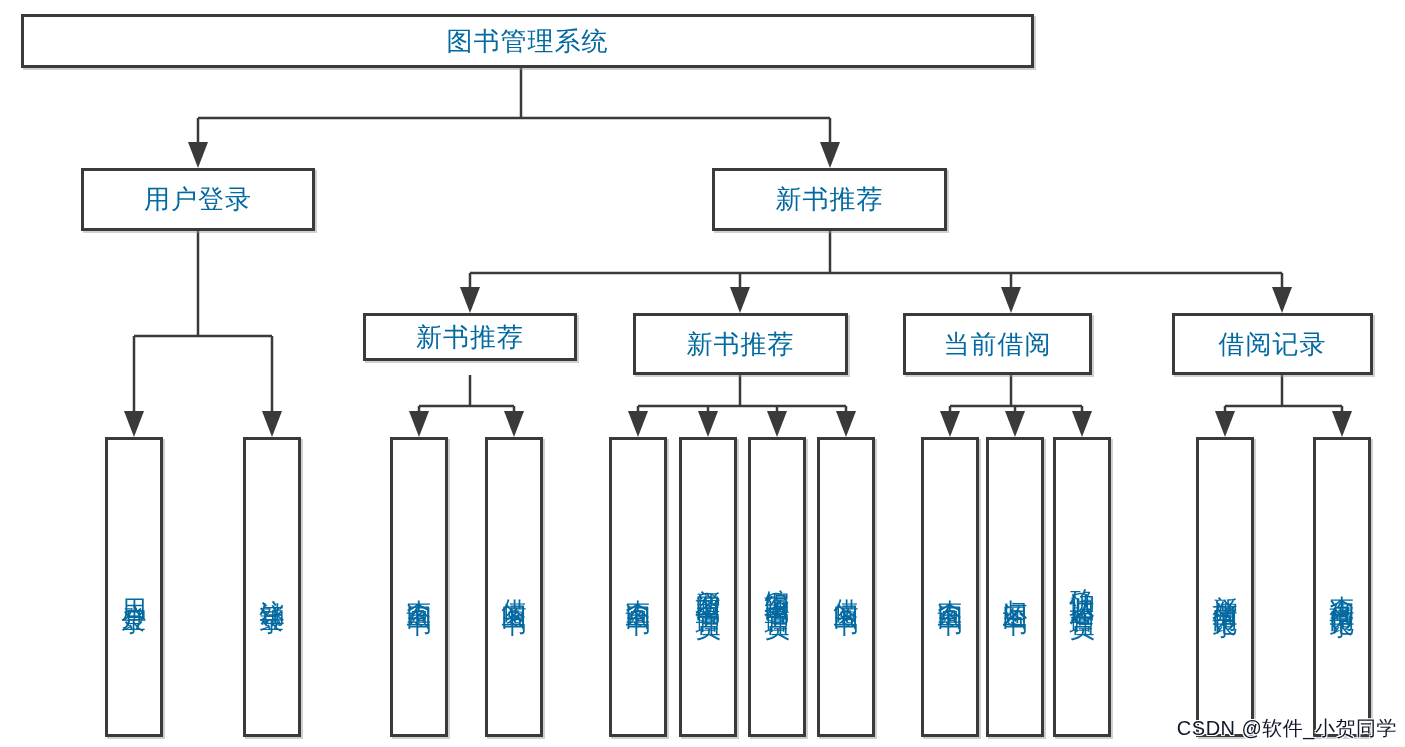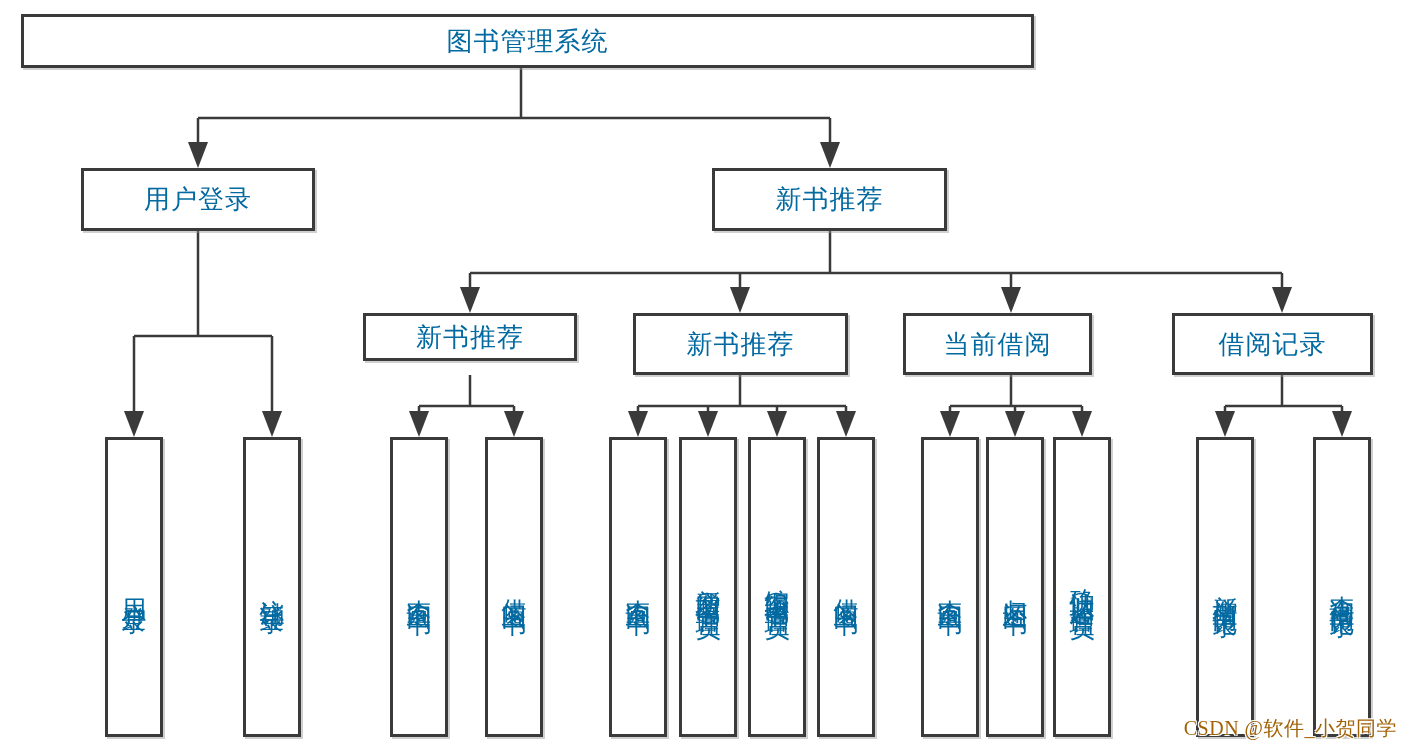--- a/index.html
+++ b/index.html
@@ -42,23 +42,22 @@
   .n-current-borrow{left:903px;top:313px;width:189px;height:62px;font-family:Liberation Mono, monospace;}
   .n-borrow-records{left:1172px;top:313px;width:201px;height:62px;}
   .leaf{top:437px;width:58px;height:300px;}
   .lf-1{left:105px;} .lf-2{left:243px;}
   .lf-3{left:390px;} .lf-4{left:485px;}
   .lf-5{left:609px;} .lf-6{left:679px;} .lf-7{left:748px;} .lf-8{left:817px;}
   .lf-9{left:921px;} .lf-10{left:986px;} .lf-11{left:1053px;}
   .lf-12{left:1196px;} .lf-13{left:1313px;}
   #watermark{
     position:absolute;right:8px;bottom:5px;z-index:10;
-    font-size:20px;color:#a16207;letter-spacing:.5px;
+    font-size:20px;color:#0f172a;letter-spacing:.5px;
     text-shadow:-1px -1px 0 #fff,1px -1px 0 #fff,-1px 1px 0 #fff,1px 1px 0 #fff;
-    font-family:Liberation Serif, serif;
   }
 </style>
 </head>
 <body>
 
 <div id="canvas">
 
   <svg id="wires" width="1405" height="747" viewBox="0 0 1405 747">
     <defs>
       <polygon id="arr" points="0,0 -10,-26 10,-26" fill="#3a3a3a"></polygon>

